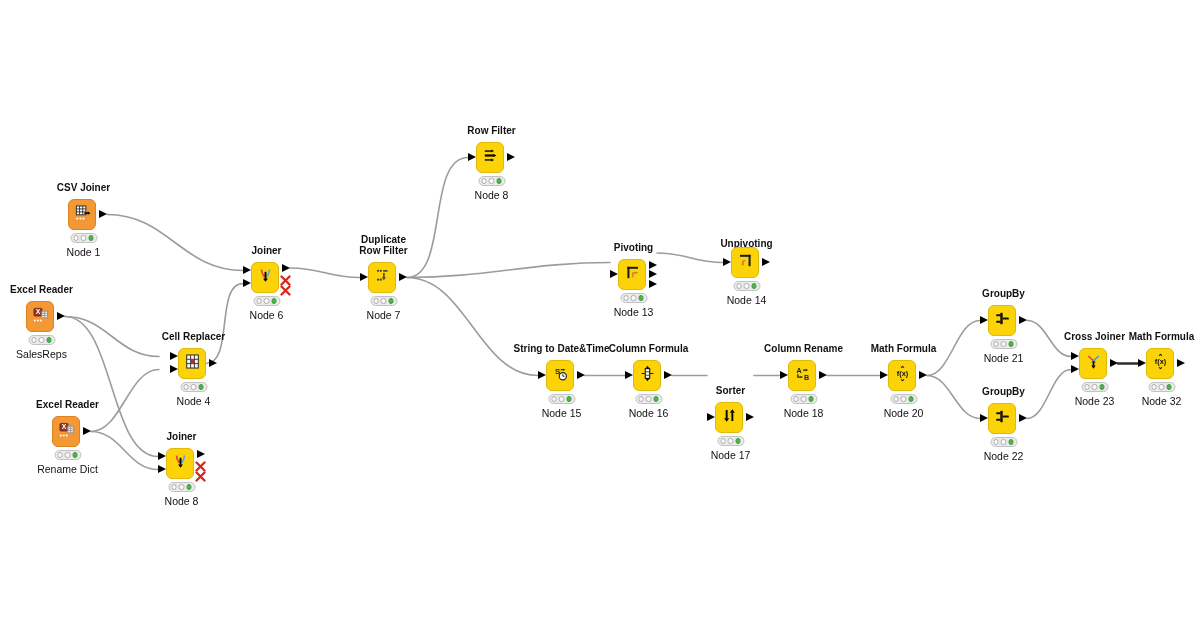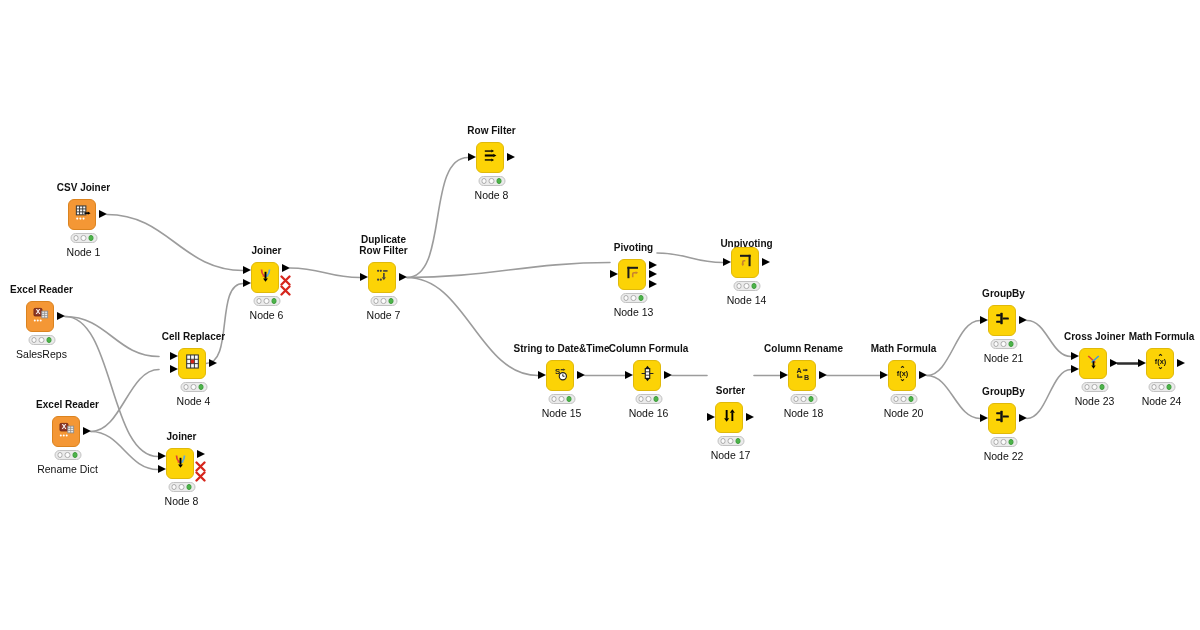--- a/index.html
+++ b/index.html
@@ -446,17 +446,17 @@
             <text x="9" y="11.6" font-size="7" font-weight="bold" fill="#111" text-anchor="middle" font-family="Liberation Sans,sans-serif">f(x)</text>
   <polyline points="7.6,3.4 9,2.2 10.4,3.4" fill="none" stroke="#111" stroke-width="1"></polyline>
   <polyline points="7.6,14.6 9,15.8 10.4,14.6" fill="none" stroke="#111" stroke-width="1"></polyline>
           </svg></span>
       </div>
     <div class="status">
         <span class="light off"></span>
         <span class="light off"></span>
         <span class="light green"></span>
       </div>
-    <div class="caption">Node 24</div>
+    <div class="caption">Node 32</div>
   <div class="port in" style="top: 11px;"></div>
       <div class="port out" style="top: 11px;"></div>
     </div>
   </div>
 
 </body></html>

